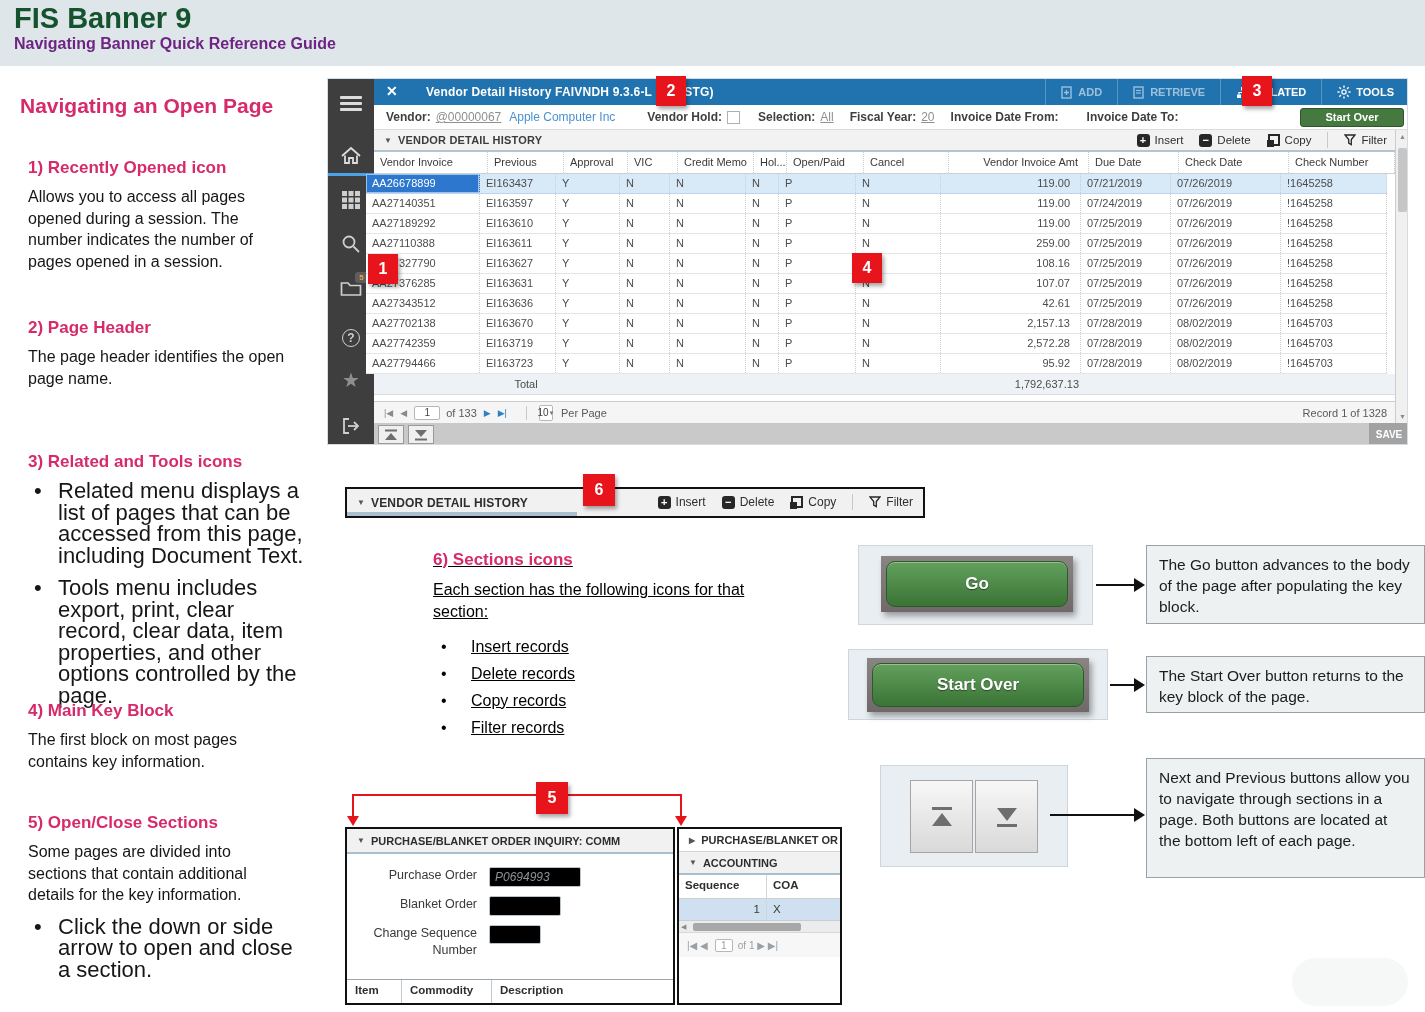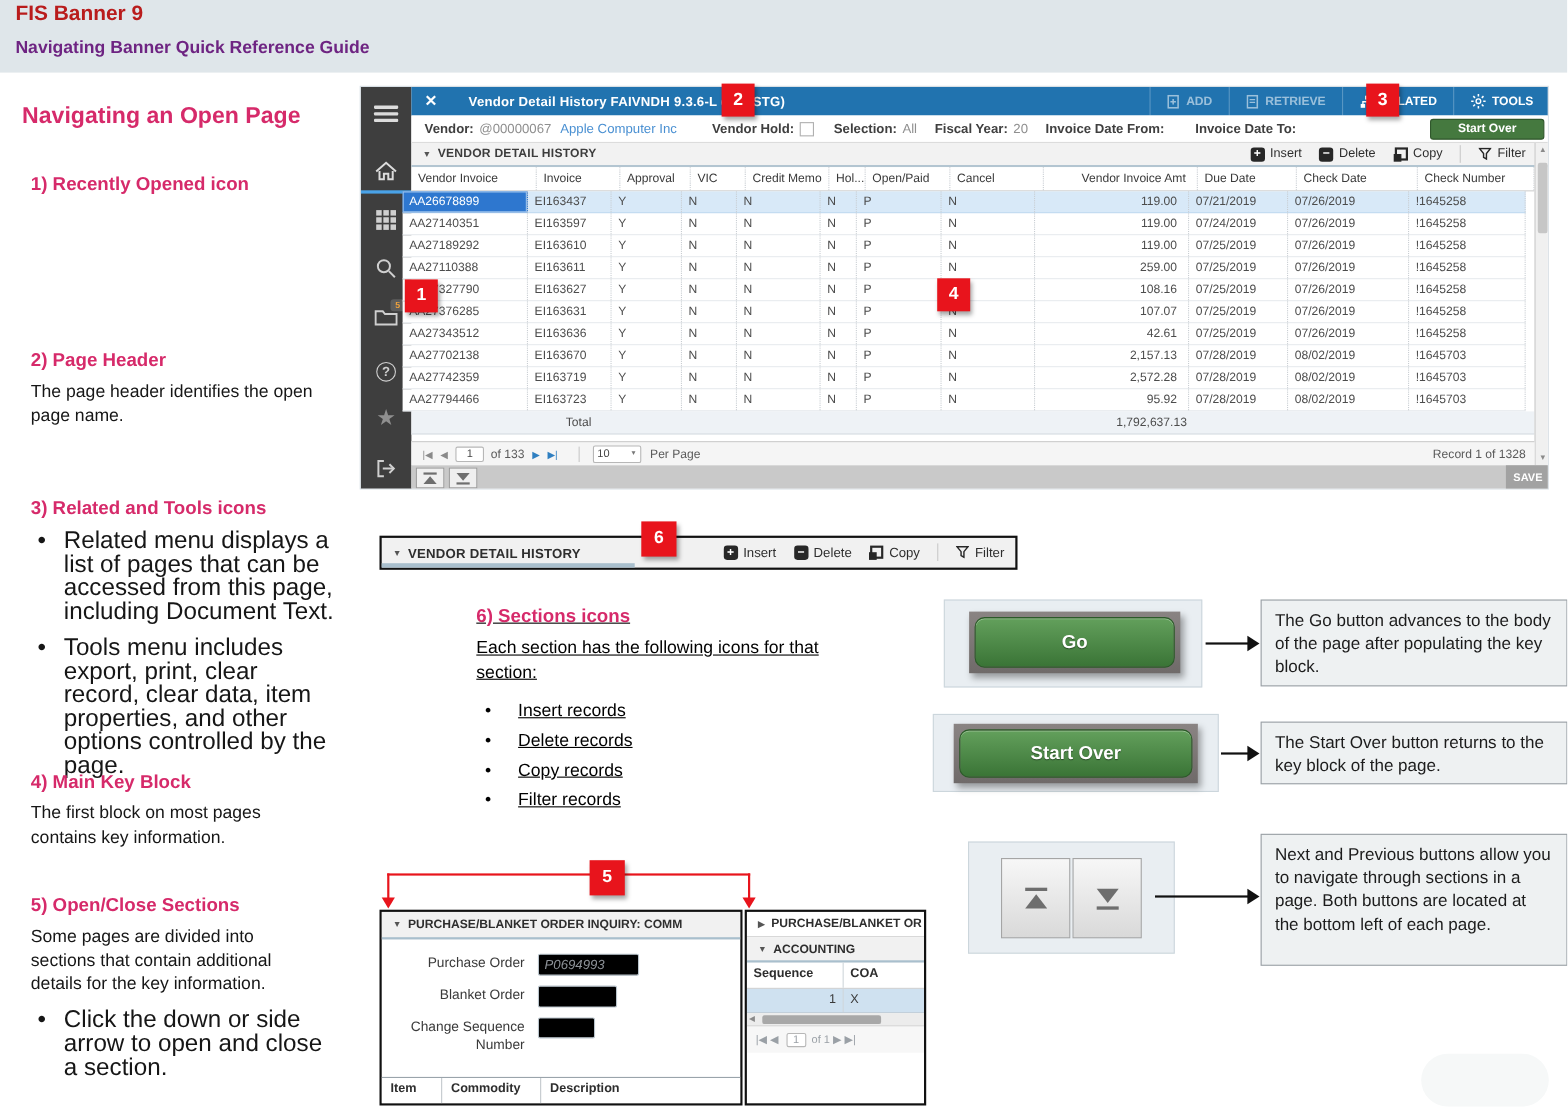--- a/index.html
+++ b/index.html
@@ -1,21 +1,21 @@
 <!DOCTYPE html>
 <html><head>
 <meta charset="utf-8">
 <style>
   * { margin:0; padding:0; box-sizing:border-box; }
   body { font-family:"Liberation Sans", sans-serif; background:#fff; }
   #page { position:relative; width:1425px; height:1012px; background:#fff; overflow:hidden; }
 
   
   .top-band { position:absolute; left:0; top:0; width:1425px; height:66px; background:#dfe6ea; }
-  .doc-title { position:absolute; left:14px; top:2px; font-size:19px; font-weight:bold; color:#b91c1c; }
+  .doc-title { position:absolute; left:14px; top:2px; font-size:29px; font-weight:bold; color:#14532d; }
   .doc-subtitle { position:absolute; left:14px; top:35px; font-size:16px; font-weight:bold; color:#6e2482; }
   .main-heading { position:absolute; left:20px; top:94px; font-size:21px; font-weight:bold; color:#d62a6a; }
 
   
   .lsec { position:absolute; left:28px; width:280px; color:#161616; }
   .lsec h3 { font-size:17px; font-weight:bold; color:#d62a6a; margin-bottom:8px; }
   .lsec p { font-size:16px; line-height:21.5px; width:262px; }
   .lsec ul { list-style:none; }
   .lsec li { position:relative; font-size:22px; line-height:21.5px; padding-left:30px; width:280px; margin-bottom:11px; }
   .lsec li::before { content:"\2022"; position:absolute; left:6px; }
@@ -33,21 +33,21 @@
   .app-titlebar { position:absolute; left:46px; top:0; width:1035px; height:26px; background:#2173af; color:#fff; }
   .tb-close { position:absolute; left:12px; top:4px; font-size:14px; font-weight:bold; cursor:default; }
   .tb-title { position:absolute; left:52px; top:6px; font-size:12px; font-weight:bold; letter-spacing:.2px; }
   .tb-actions { position:absolute; right:0; top:0; height:26px; display:flex; }
   .tb-action { display:flex; align-items:center; gap:5px; padding:0 15px; font-size:11px; font-weight:bold; border-left:1px solid rgba(255,255,255,.25); }
   .tb-action.dim { color:rgba(255,255,255,.55); }
   .tb-action.dim svg { opacity:.55; }
 
   .app-keyblock { position:absolute; left:46px; top:26px; width:1035px; height:25px; background:#fff; border-bottom:1px solid #dcdcdc; display:flex; align-items:center; font-size:12px; color:#8f8f8f; padding-left:12px; }
   .kb-label { font-weight:bold; color:#3f3f3f; margin-right:5px; }
-  .kb-val { margin-right:16px; }
+  .kb-val { margin-right:16px;text-decoration:underline; }
   .kb-link { color:#4a90d2; margin-right:32px; }
   .kb-check { width:13px; height:13px; border:1px solid #b0b0b0; background:#fff; margin-right:18px; }
   .btn-startover-sm { position:absolute; right:5px; top:3px; width:104px; height:19px; background:#45793f; border:1px solid #30572c; border-radius:3px; color:#fff; font-size:11px; font-weight:bold; text-align:center; line-height:17px; }
 
   .bar-row { display:flex; align-items:center; height:100%; }
   .app-sectionbar { position:absolute; left:46px; top:51px; width:1035px; height:22px; background:#f2f2f2; border-bottom:2px solid #b3c5d1; font-size:11px; color:#3c3c3c; }
   .sec-arrow { font-size:8px; margin:0 6px 0 10px; color:#555; }
   .sec-title { font-weight:bold; letter-spacing:.2px; }
   .sec-tools { position:absolute; right:22px; top:0; height:20px; display:flex; align-items:center; gap:16px; font-size:11.5px; color:#2e2e2e; }
   .tool-item { display:flex; align-items:center; gap:5px; }
@@ -74,21 +74,21 @@
   .app-vscroll { position:absolute; left:1067px; top:51px; width:14px; height:293px; background:#f0f0f0; border-left:1px solid #ccc; }
   .vs-arrow { width:100%; text-align:center; font-size:7px; color:#8a8a8a; line-height:14px; }
   .vs-thumb { position:absolute; left:2px; top:18px; width:9px; height:64px; background:#c6c6c6; border-radius:2px; }
   .vs-down { position:absolute; bottom:3px; width:100%; text-align:center; font-size:7px; color:#8a8a8a; }
 
   .app-pagination { position:absolute; left:46px; top:322px; width:1021px; height:22px; background:#f5f5f5; border-top:1px solid #ccc; display:flex; align-items:center; font-size:11px; color:#5a5a5a; padding-left:10px; }
   .pg-ic { margin-right:7px; color:#8a8a8a; font-size:9px; }
   .pg-ic.blue { color:#2f7fc1; }
   .pg-input { width:26px; height:14px; border:1px solid #b7b7b7; border-radius:2px; font-size:10px; text-align:center; margin-right:6px; background:#fff; color:#444; font-family:"Liberation Sans",sans-serif; }
   .pg-sep { width:1px; height:14px; background:#c9c9c9; margin:0 12px; }
-  .pg-select { width:44px; height:16px; border:1px solid #b7b7b7; border-radius:2px; background:#fff; display:flex; align-items:center; justify-content:space-between; padding:0 3px; font-size:10px; color:#444; margin-right:8px; }
+  .pg-select { width:14px; height:16px; border:1px solid #b7b7b7; border-radius:2px; background:#fff; display:flex; align-items:center; justify-content:center; padding:0 3px; font-size:10px; color:#444; margin-right:8px; }
   .pg-select .car { font-size:6px; color:#777; }
   .pg-record { position:absolute; right:8px; font-size:11px; color:#5a5a5a; }
   .pg-oflabel { margin-right:7px; }
 
   .app-bottombar { position:absolute; left:46px; top:344px; width:1035px; height:23px; background:#c9c9c9; }
   .bb-btn { position:absolute; top:2px; width:26px; height:19px; background:#efefef; border:1px solid #9a9a9a; display:flex; align-items:center; justify-content:center; }
   .btn-save { position:absolute; right:0; top:0; width:40px; height:23px; background:#a2a2a2; color:#fff; font-size:10px; font-weight:bold; text-align:center; line-height:23px; }
 
   
   .badge { position:absolute; width:30px; height:30px; background:#e8141c; color:#fff; font-size:16px; font-weight:bold; display:flex; align-items:center; justify-content:center; box-shadow:2px 3px 4px rgba(0,0,0,.35); z-index:50; }
@@ -149,20 +149,21 @@
 <div id="page">
 
   <div class="top-band">
     <div class="doc-title">FIS Banner 9</div>
     <div class="doc-subtitle">Navigating Banner Quick Reference Guide</div>
   </div>
   <div class="main-heading">Navigating an Open Page</div>
 
   <div class="lsec" style="top:158px;">
     <h3>1) Recently Opened icon</h3>
+    <p>Allows you to access all pages opened during a session. The number indicates the number of pages opened in a session.</p>
   </div>
   <div class="lsec" style="top:318px;">
     <h3>2) Page Header</h3>
     <p>The page header identifies the open page name.</p>
   </div>
   <div class="lsec" style="top:452px;">
     <h3>3) Related and Tools icons</h3>
     <ul>
       <li>Related menu displays a list of pages that can be accessed from this page, including Document Text.</li>
       <li>Tools menu includes export, print, clear record, clear data, item properties, and other options controlled by the page.</li>
@@ -326,21 +327,21 @@
           <svg width="12" height="12" viewBox="0 0 12 12">
               <path d="M1 1 H11 L7.3 5.5 V10.5 L4.7 9 V5.5 Z" fill="none" stroke="#272727" stroke-width="1.3"></path>
             </svg>
           <span>Filter</span>
         </div>
       </div>
     </div>
 
     <div class="app-thead vgrid" id="vdh-header">
         <div class="vcell c0">Vendor Invoice</div>
-        <div class="vcell c1">Invoice</div>
+        <div class="vcell c1">Previous</div>
         <div class="vcell c2">Approval</div>
         <div class="vcell c3">VIC</div>
         <div class="vcell c4">Credit Memo</div>
         <div class="vcell c5">Hol...</div>
         <div class="vcell c6">Open/Paid</div>
         <div class="vcell c7">Cancel</div>
         <div class="vcell c8">Vendor Invoice Amt</div>
         <div class="vcell c9">Due Date</div>
         <div class="vcell c10">Check Date</div>
         <div class="vcell c11">Check Number</div>

